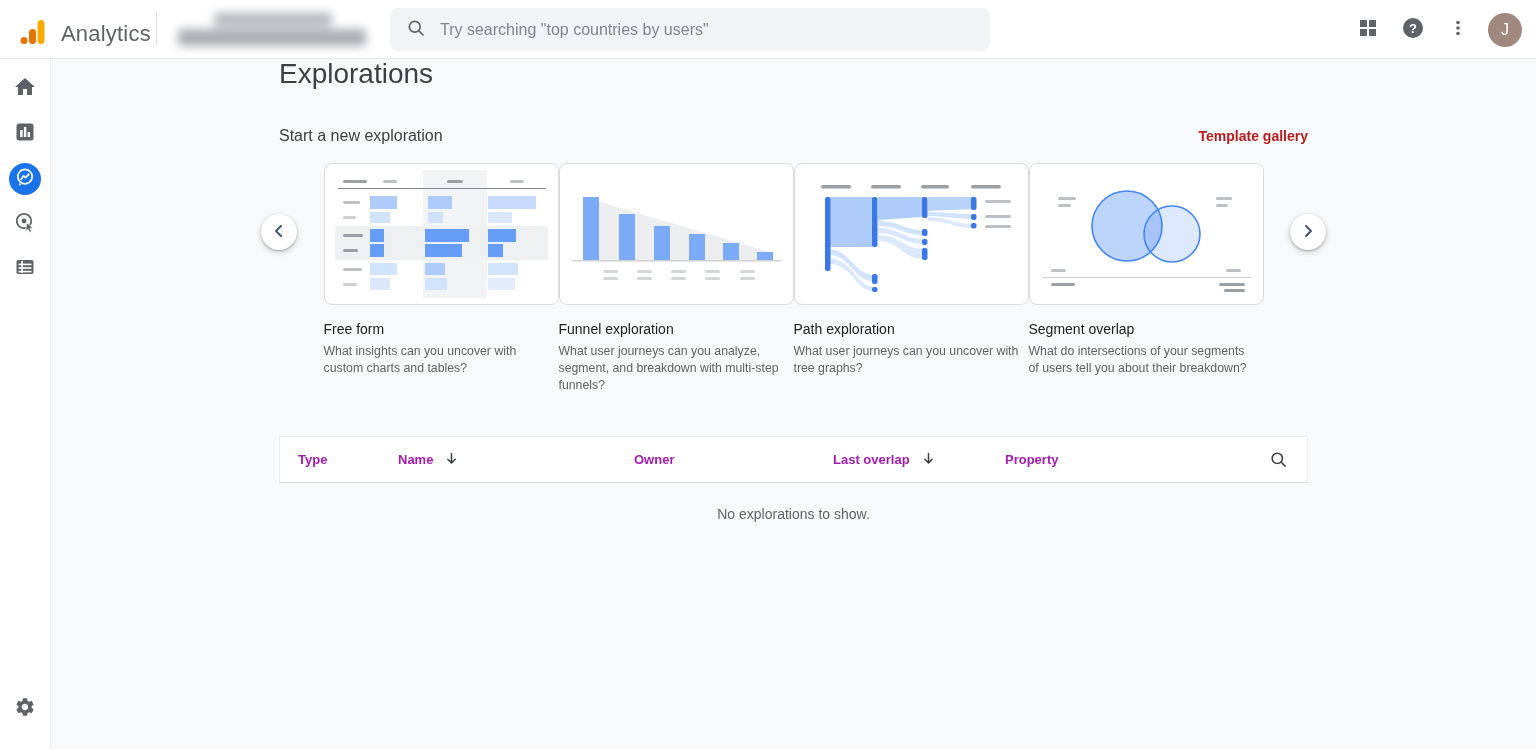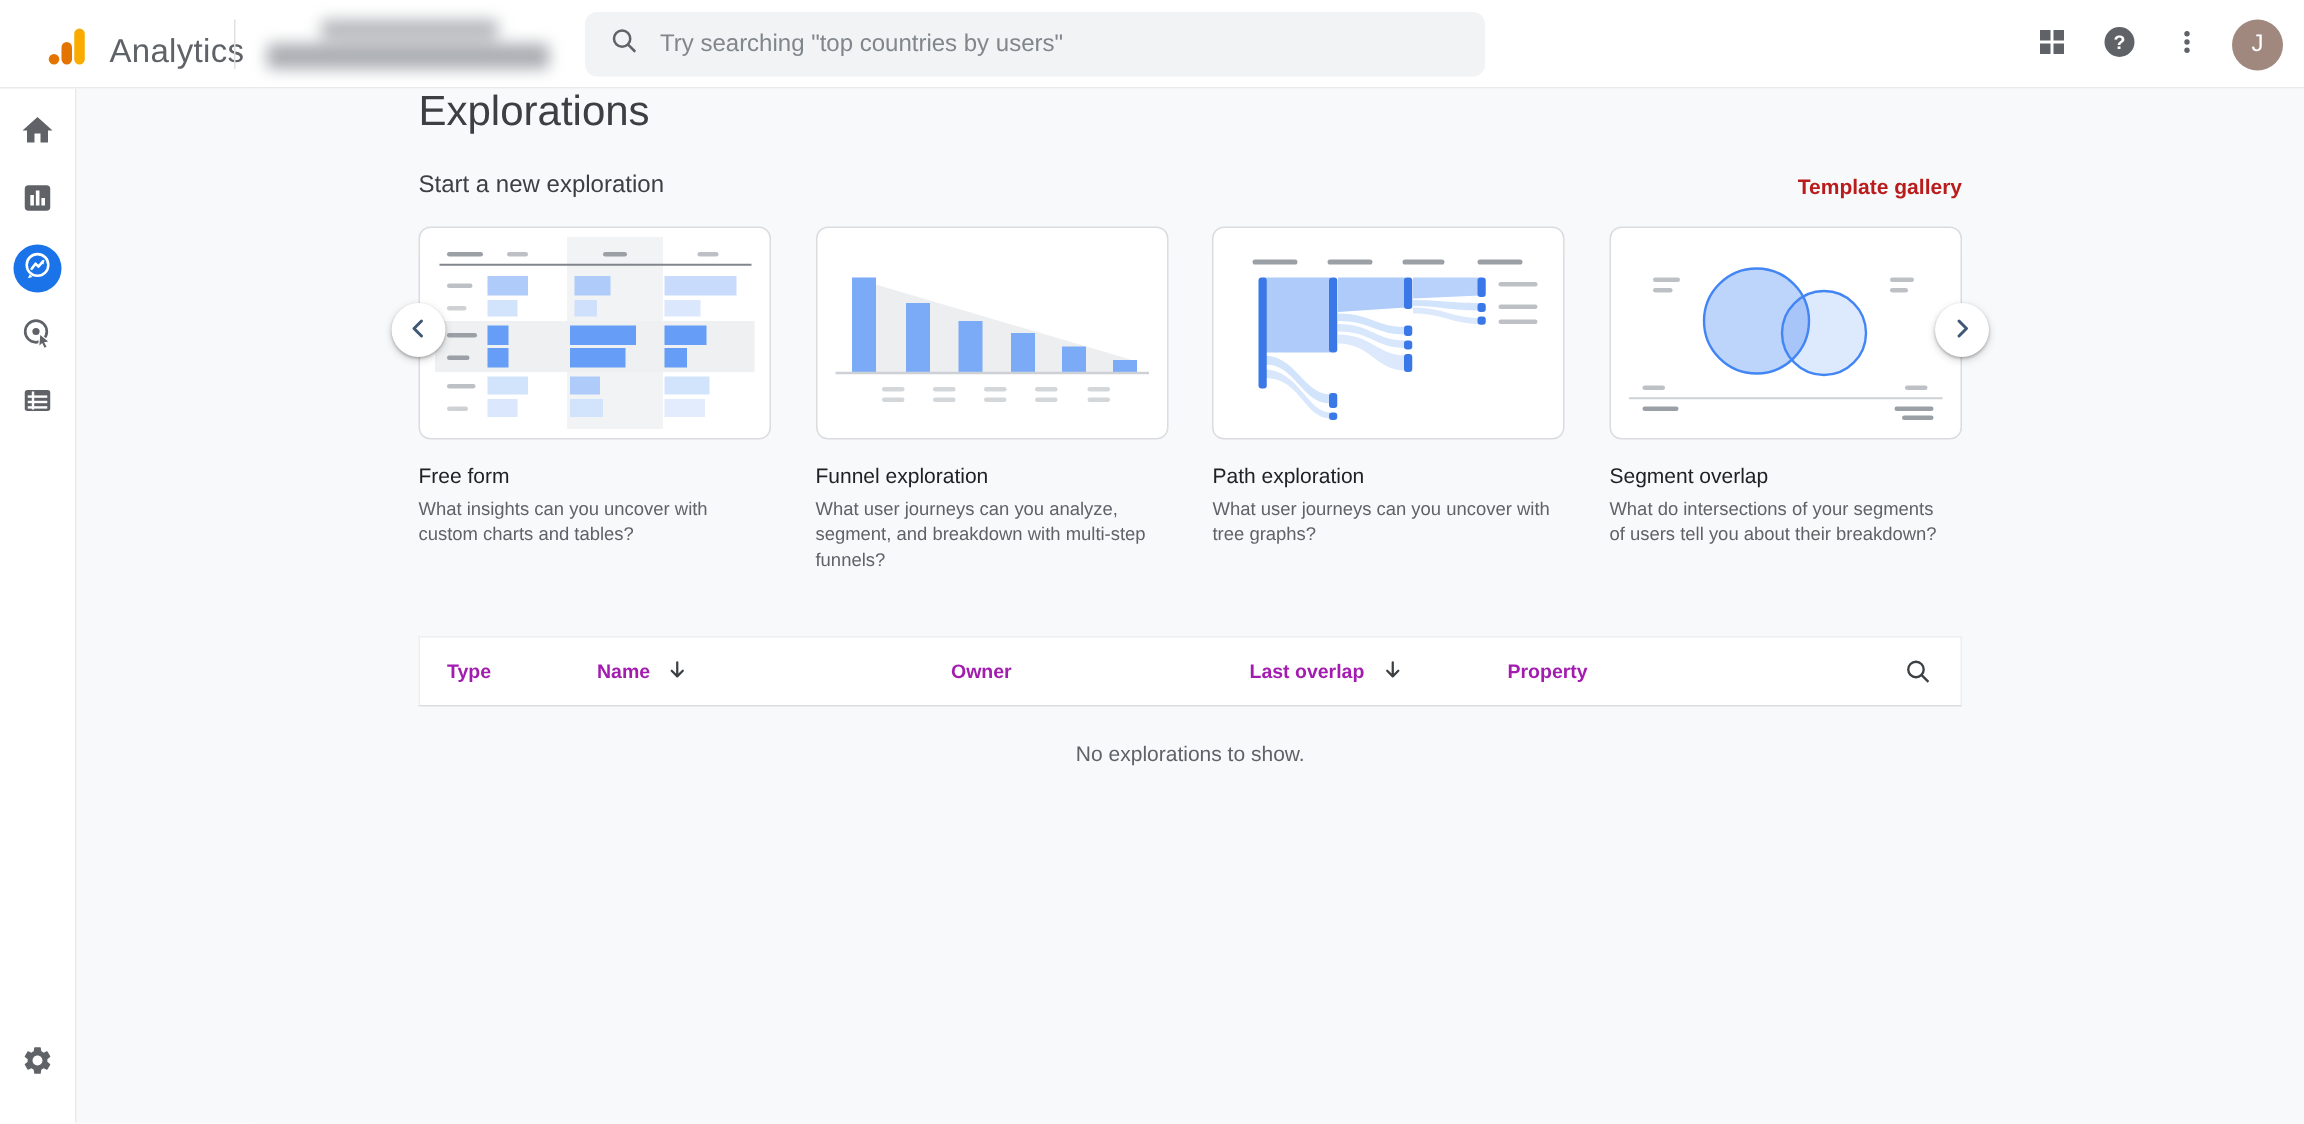--- a/index.html
+++ b/index.html
@@ -2,21 +2,21 @@
 <html><head>
 <meta charset="utf-8">
 <style>
   * { box-sizing: border-box; margin: 0; padding: 0; }
   html,body { width:1536px; height:749px; overflow:hidden; }
   body { font-family:"Liberation Sans", sans-serif; background:#fff; position:relative; }
 
   
   .topbar { position:absolute; top:0; left:0; right:0; height:59px; background:#fff;
             border-bottom:1px solid #e8eaed; z-index:10; }
-  .brand-wrap { position:absolute; left:30px; top:0; height:67px; display:flex; align-items:center; gap:13px; }
+  .brand-wrap { position:absolute; left:18px; top:0; height:67px; display:flex; align-items:center; gap:13px; }
   .brand-text { font-size:22px; color:#5f6368; letter-spacing:.2px; }
   .brand-divider { position:absolute; left:156px; top:13px; width:1px; height:33px; background:#e0e0e0; }
   .redacted { position:absolute; left:172px; top:10px; width:200px; height:40px; filter:blur(5px); }
   .redacted .r1 { position:absolute; left:42px; top:3px; width:118px; height:13px; background:#b4b7bb; border-radius:3px; }
   .redacted .r2 { position:absolute; left:6px; top:19px; width:188px; height:17px; background:#aaadb2; border-radius:3px; }
 
   .searchbar { position:absolute; left:390px; top:8px; width:600px; height:43px; background:#f1f3f4;
                border-radius:8px; display:flex; align-items:center; padding:0 16px; gap:14px; }
   .searchbar input { flex:1; border:none; outline:none; background:transparent; font-size:16px;
                      color:#3c4043; font-family:"Liberation Sans",sans-serif; }
@@ -34,25 +34,25 @@
              padding-top:14px; z-index:9; }
   .side-item { width:32px; height:32px; margin-bottom:13px; border-radius:50%; display:flex;
                align-items:center; justify-content:center; cursor:pointer; }
   .side-item.selected { background:#1a73e8; }
   .side-settings { margin-top:auto; margin-bottom:24px; }
 
   
   .main { position:absolute; top:59px; left:51px; right:0; bottom:0; background:#f8f9fa; overflow:hidden; }
   .content { padding:0 228px; }
   .page-title { font-size:28px; font-weight:400; color:#3c4043; line-height:30px; }
-  .section-row { margin-top:26px; display:flex; justify-content:space-between; align-items:center; }
+  .section-row { margin-top:38px; display:flex; justify-content:space-between; align-items:center; }
   .section-label { font-size:16px; color:#3c4043; }
   .tpl-gallery { font-size:14px; font-weight:700; color:#b91c1c; text-decoration:none; cursor:pointer; }
 
-  .cards-row { margin-top:18px; position:relative; display:flex; justify-content:space-between; }
+  .cards-row { margin-top:18px; position:relative; display:flex; justify-content:center; }
   .card { width:235px; cursor:pointer; }
   .thumb { width:235px; height:142px; background:#fff; border:1px solid #dadce0; border-radius:8px; overflow:hidden; }
   .card-title { margin-top:16px; font-size:14px; color:#202124; }
   .card-desc { margin-top:6px; font-size:12.3px; color:#5f6368; line-height:17px; width:228px; }
 
   .nav-circle { position:absolute; top:51px; width:36px; height:36px; border-radius:50%; background:#fff;
                 box-shadow:0 1px 2px rgba(0,0,0,.25), 0 2px 6px rgba(0,0,0,.18);
                 display:flex; align-items:center; justify-content:center; cursor:pointer; z-index:5; border:none; }
   .nav-left  { left:-18px; }
   .nav-right { right:-18px; }

